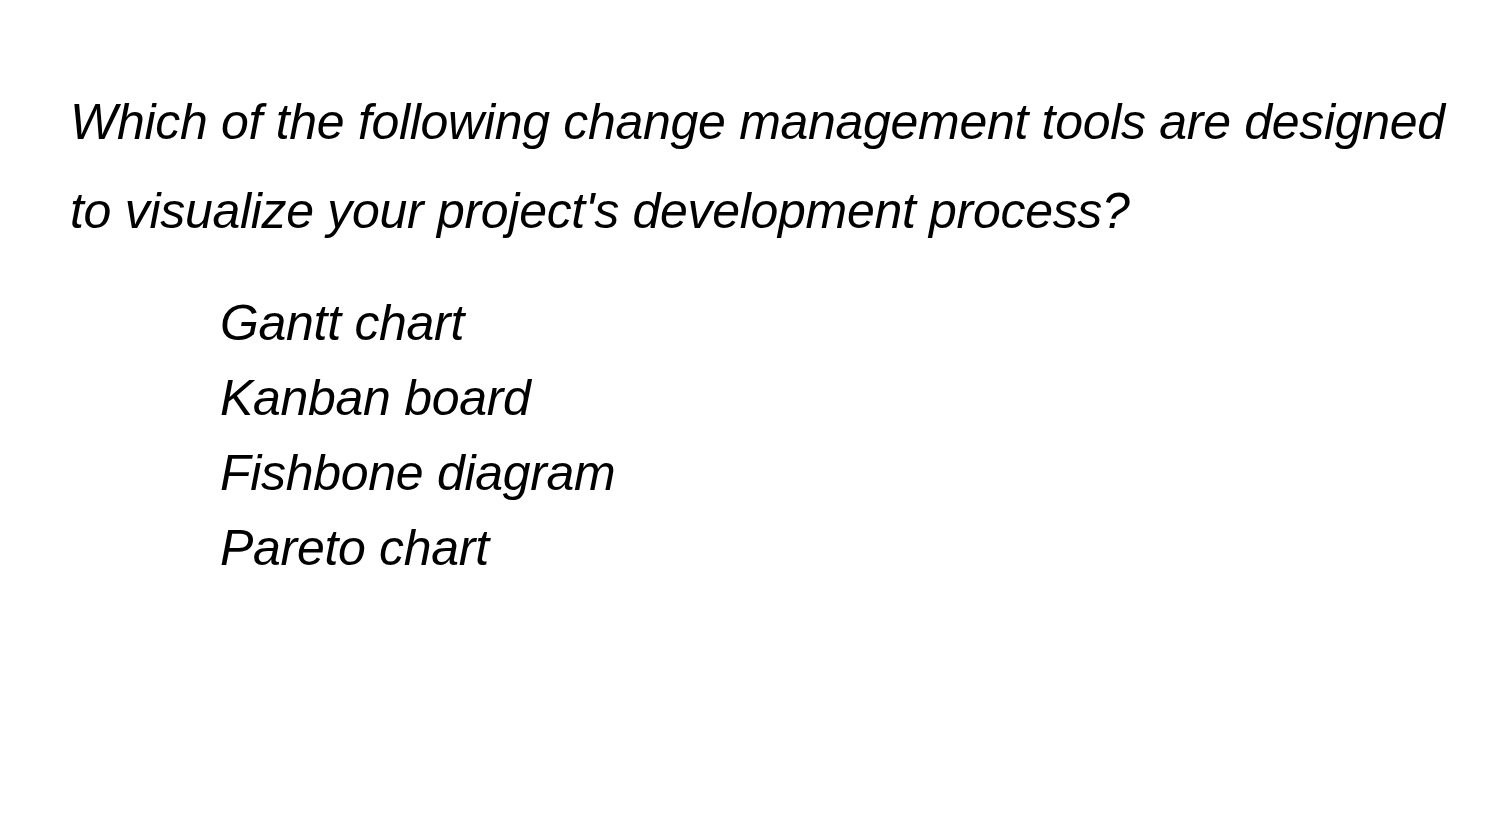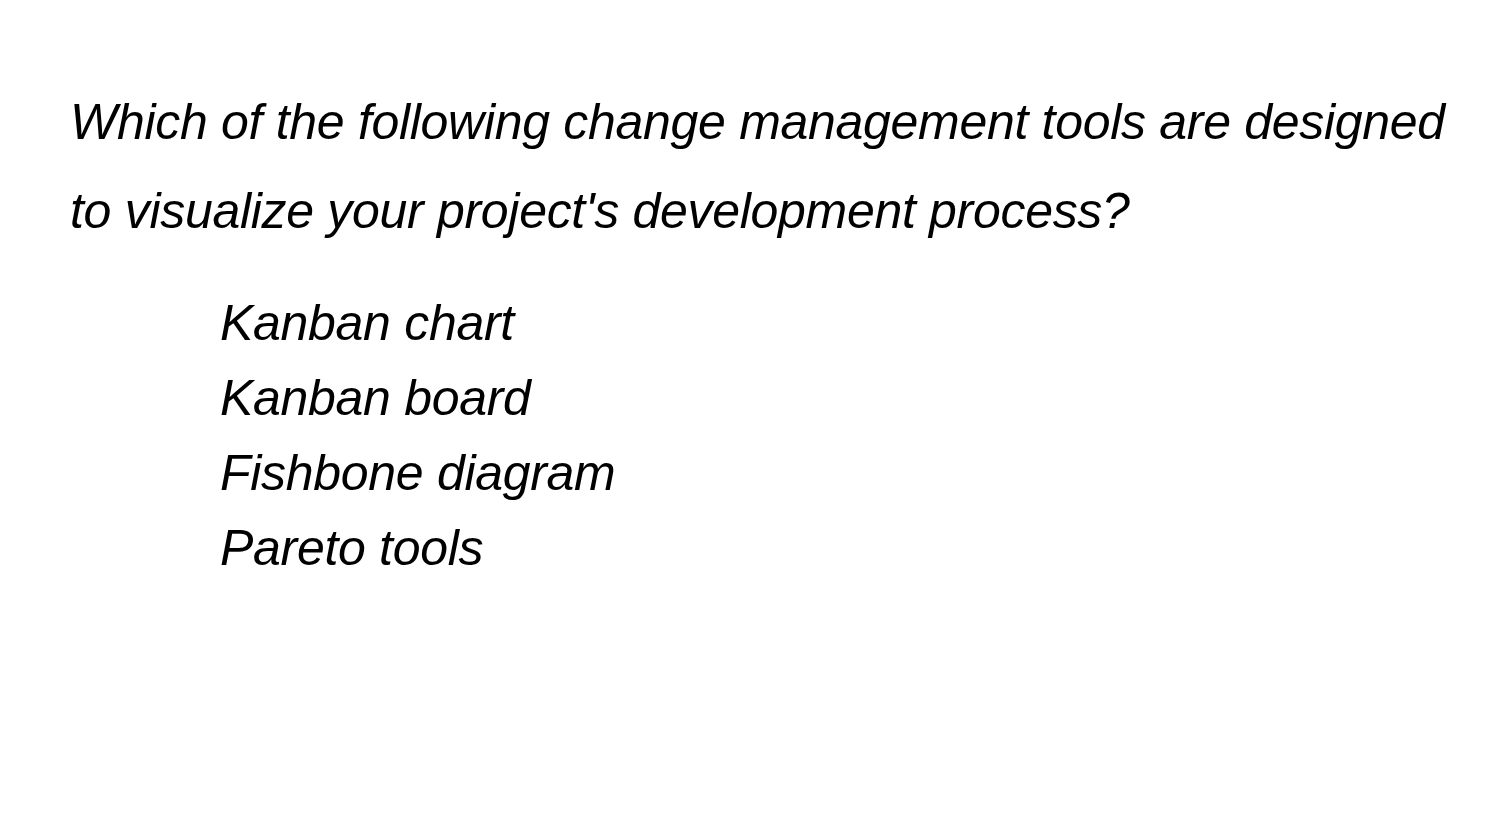--- a/index.html
+++ b/index.html
@@ -34,17 +34,17 @@
       font-weight: 400;
       letter-spacing: -0.3px;
     }
   </style>
 </head>
 <body>
 
 <div class="question">Which of the following change management tools are designed to visualize your project's development process?</div>
 
 <div class="options">
-  <div class="option">Kanban chart</div>
+  <div class="option">Gantt chart</div>
   <div class="option">Kanban board</div>
   <div class="option">Fishbone diagram</div>
-  <div class="option">Pareto tools</div>
+  <div class="option">Pareto chart</div>
 </div>
 
 </body></html>

